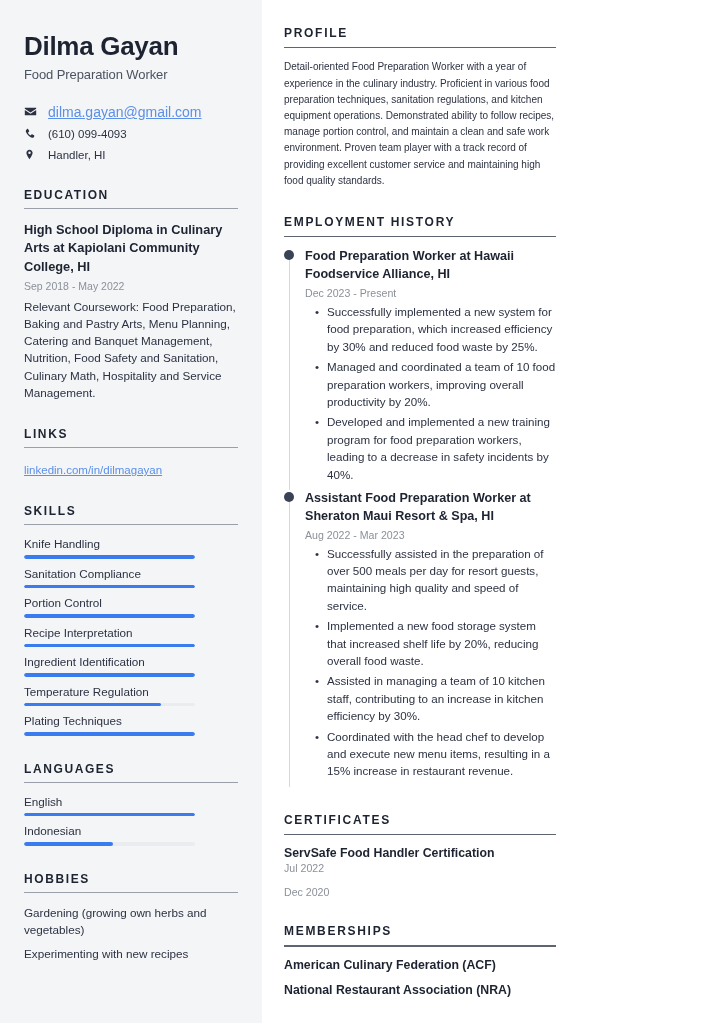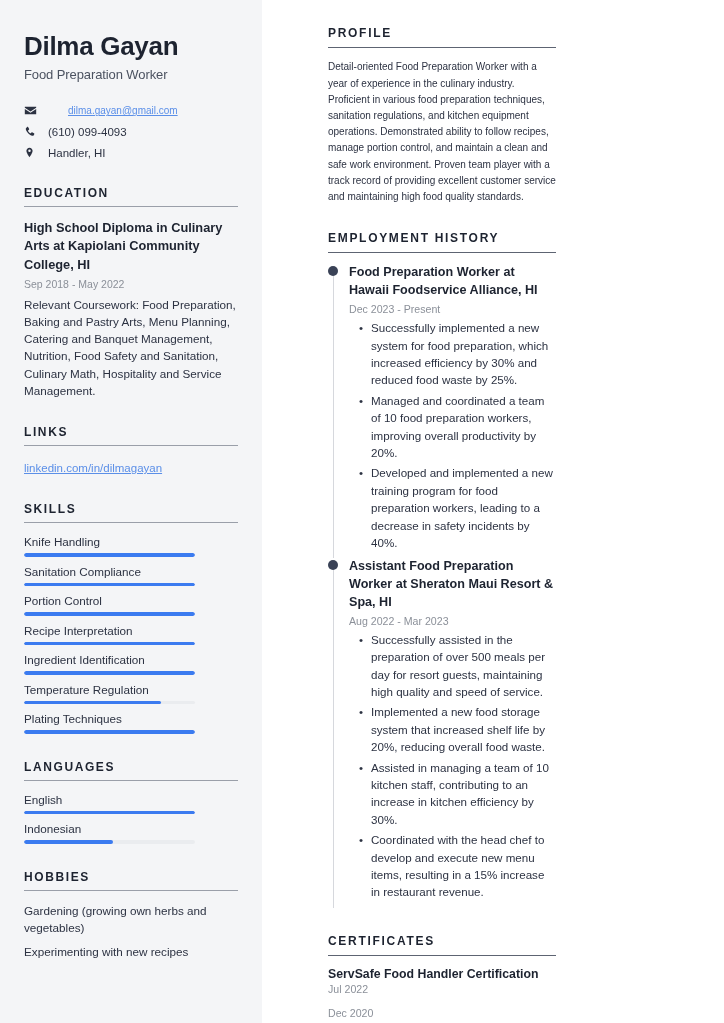--- a/index.html
+++ b/index.html
@@ -13,21 +13,20 @@
     height: 1023px;
     overflow: hidden;
     -webkit-font-smoothing: antialiased;
   }
   .page {
     position: relative;
     width: 582px;
     height: 1023px;
     display: flex;
     background: #ffffff;
-    gap: 44px;
   }
 
   
   .sidebar {
     width: 262px;
     min-width: 262px;
     background: #f4f5f7;
     padding: 0 24px 0 24px;
     box-sizing: border-box;
   }
@@ -62,22 +61,21 @@
     margin-right: 8px;
     display: flex;
     align-items: center;
     justify-content: flex-start;
     color: #2c3242;
   }
   .contact-icon svg { display: block; }
   .contact-link {
     color: #5b8fe8;
     text-decoration: underline;
-    font-size: 10px;
-    margin-left: 20px;
+    font-size: 14px;
   }
 
   .sec {
     margin-top: 26px;
   }
   .sec-head {
     font-size: 12px;
     font-weight: bold;
     letter-spacing: 1.6px;
     color: #1d2330;

